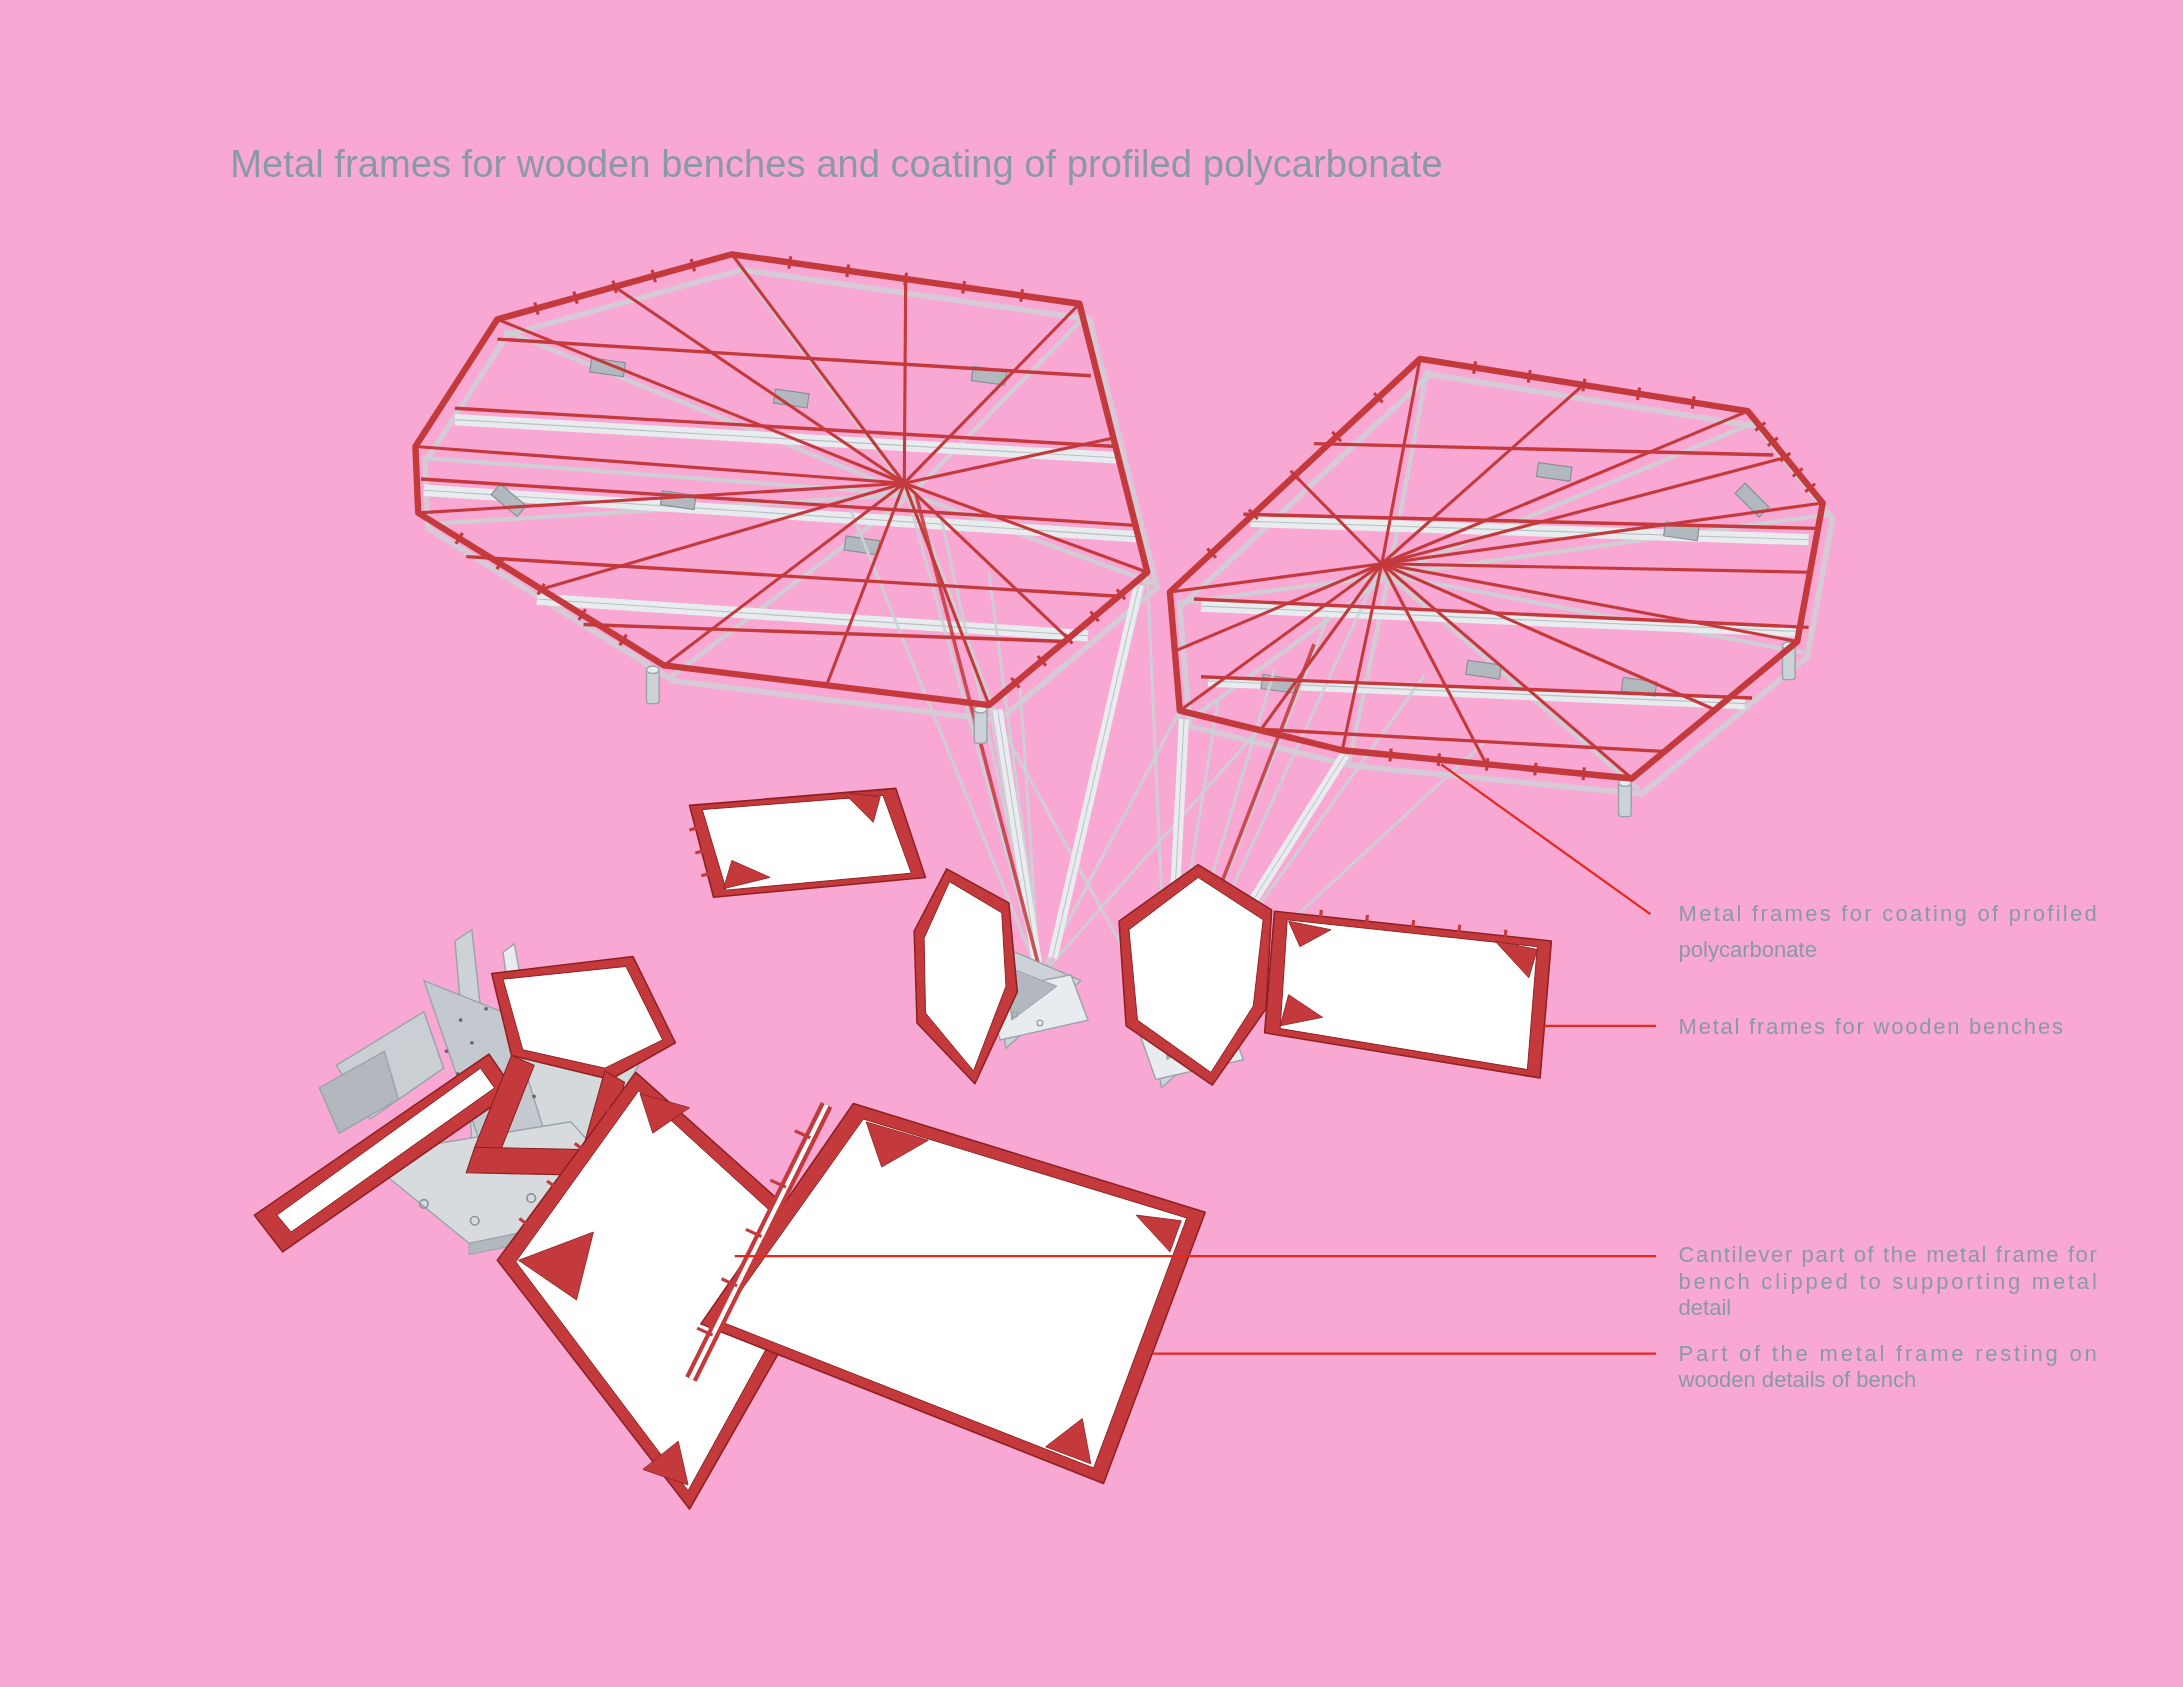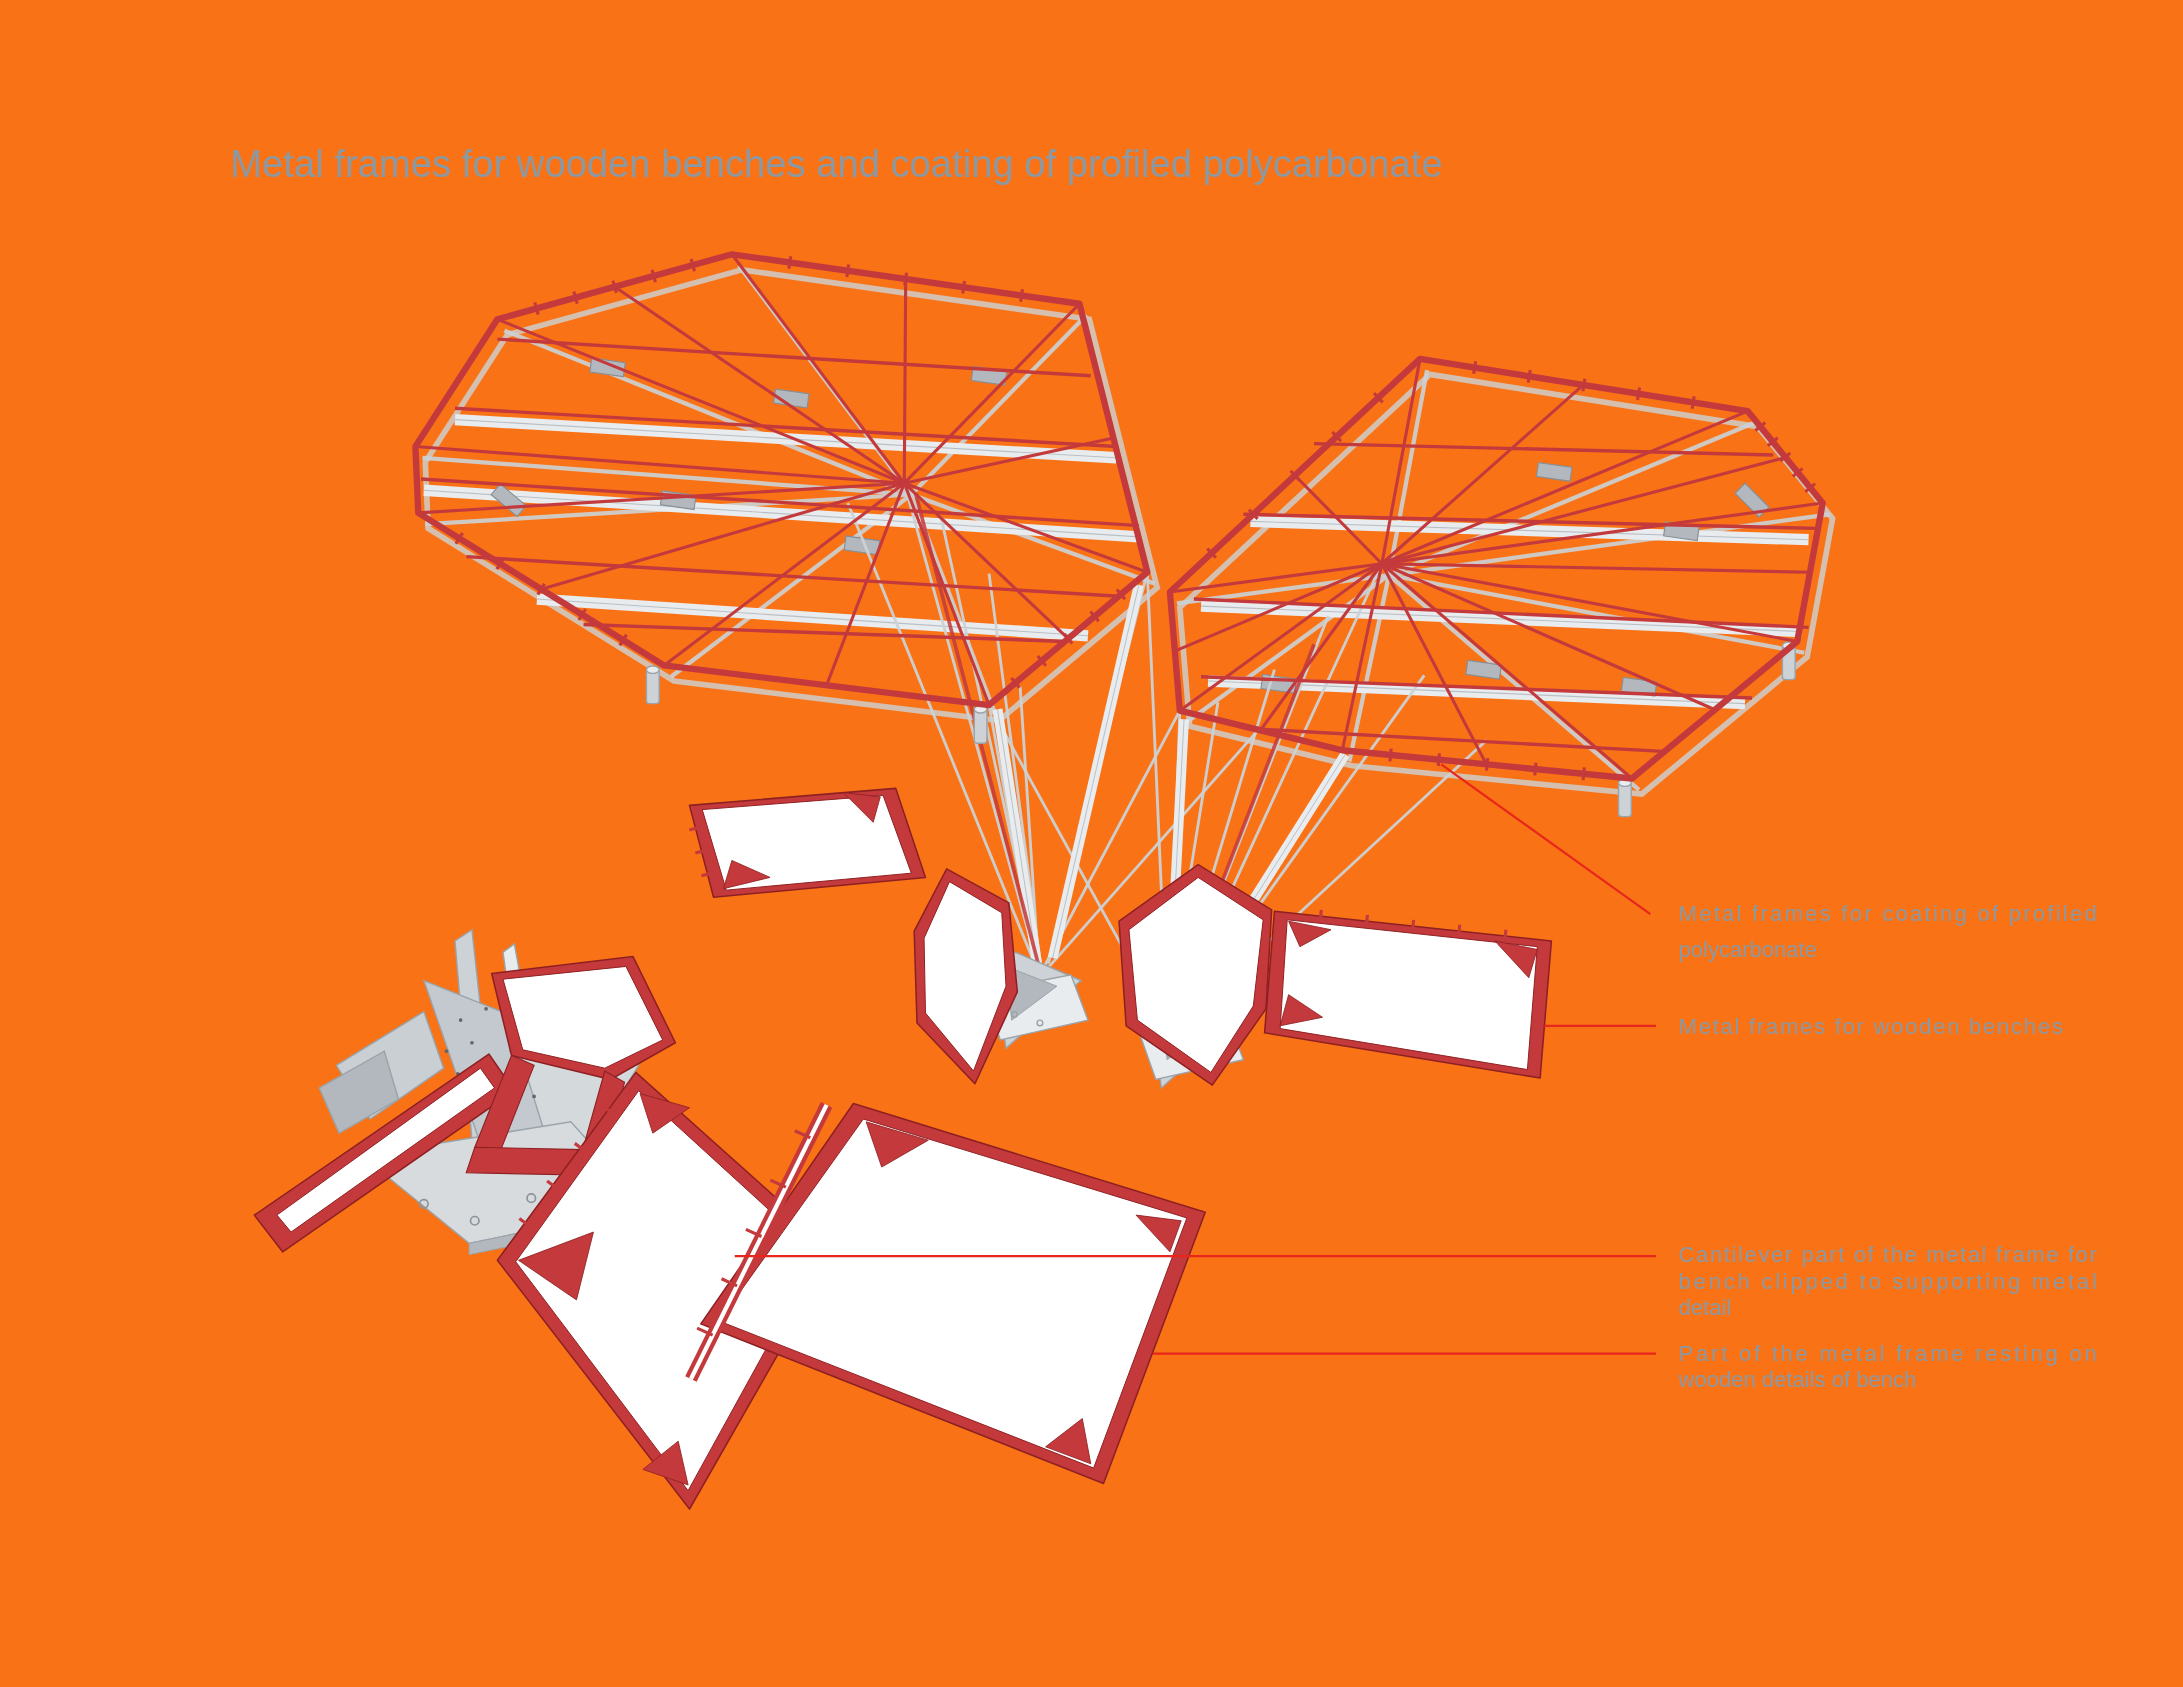--- a/index.html
+++ b/index.html
@@ -1,16 +1,16 @@
 <!DOCTYPE html>
 <html style="--txt: #8a99a4; --leader: #e8261c;font-size:7px"><head>
 <meta charset="utf-8">
 <style>
   html,body{margin:0;padding:0;background:#fff;width:100%;height:100%;}
-  .stage{width:100vw;height:100vh;background:#f97316;}
+  .stage{width:100vw;height:100vh;background:#f9a8d4;}
   svg{display:block;width:100%;height:100%;}
   text{font-family:"Liberation Sans","DejaVu Sans",sans-serif;}
   .title{font-size:27px;fill:var(--txt,#8a99a4);}
   .ann{font-size:15.6px;fill:var(--txt,#8a99a4);}
   .leader{stroke:var(--leader,#e8261c);stroke-width:1.6;fill:none;}
 </style>
 </head>
 <body>
 
 <div class="stage">

